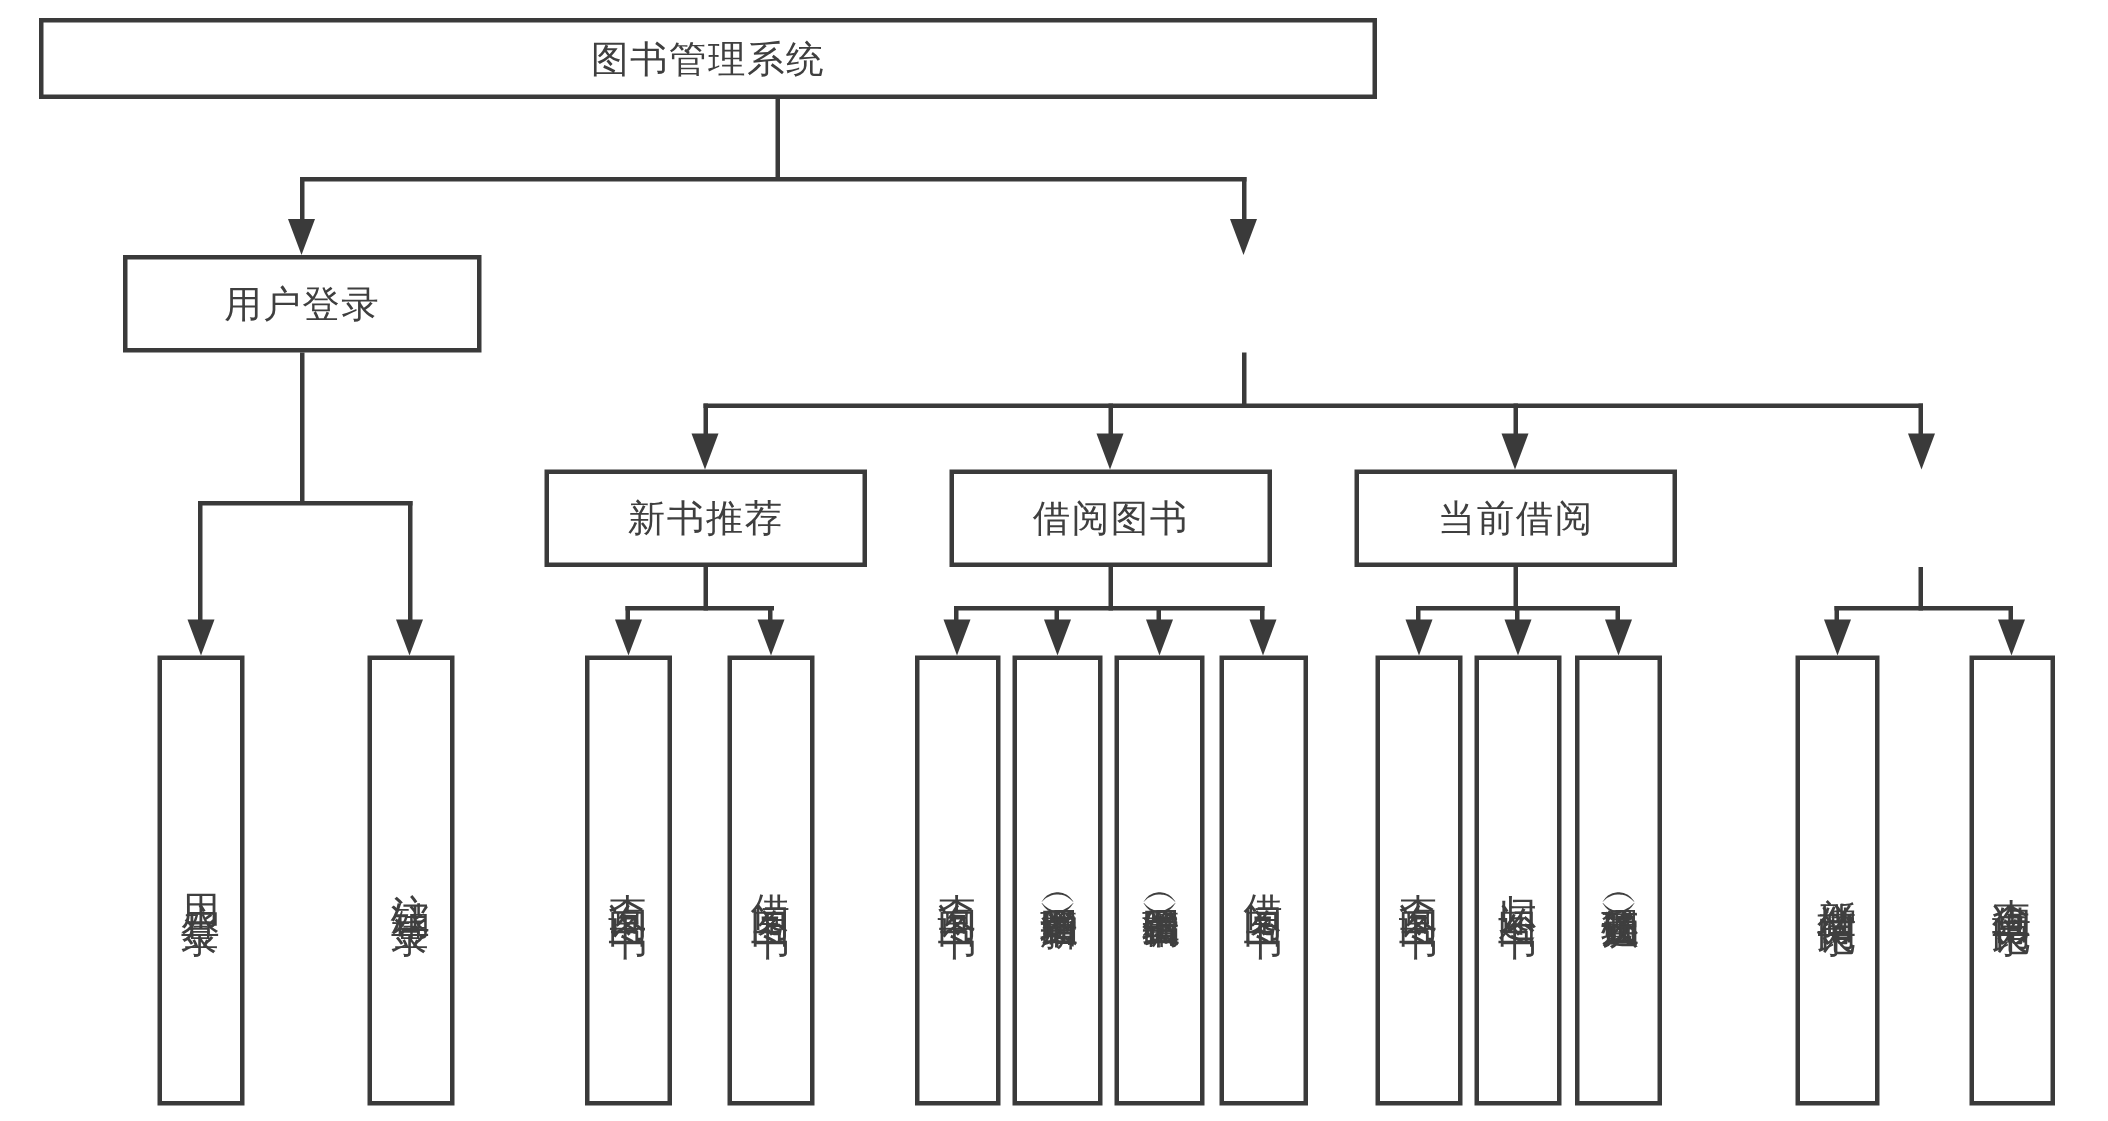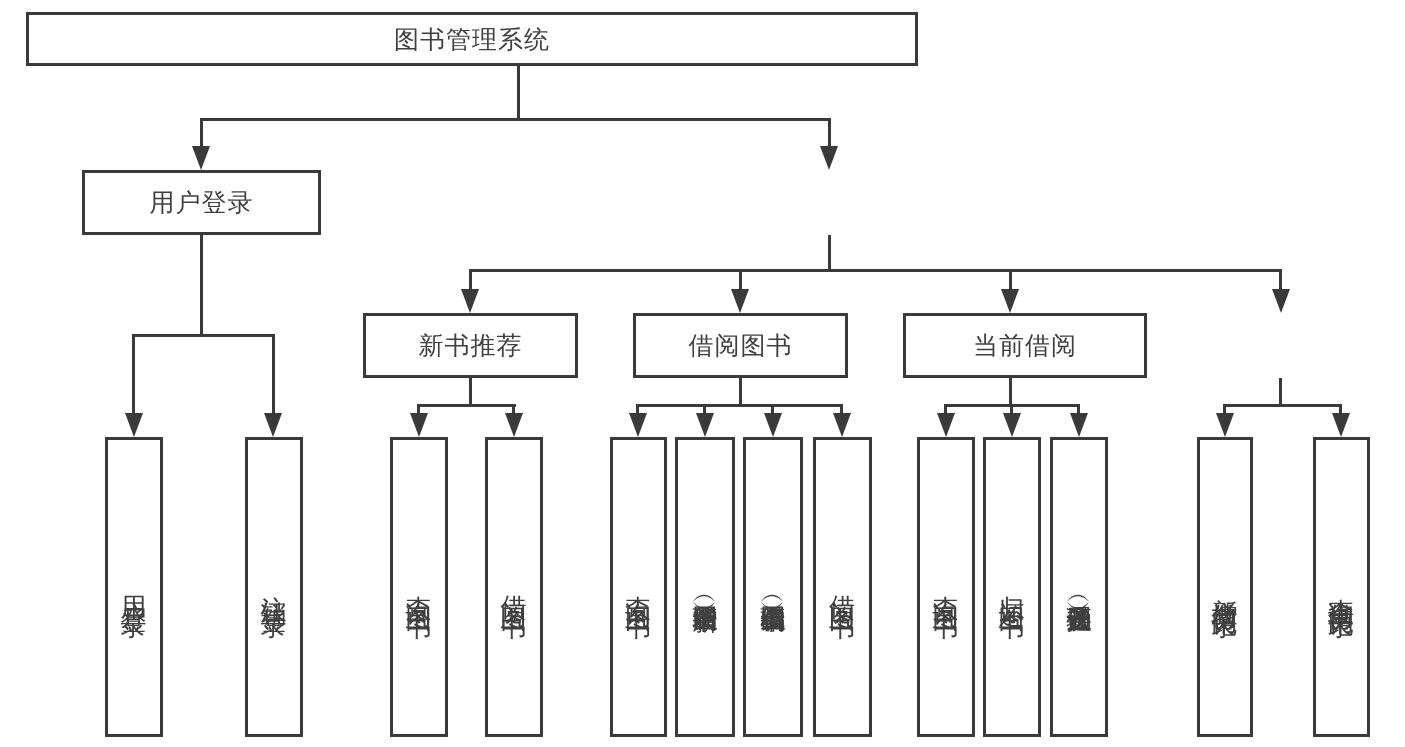--- a/index.html
+++ b/index.html
@@ -68,21 +68,21 @@
 <body>
 
 <div id="stage">
 
   <div class="box hbox" style="left:26px; top:12px; width:892px; height:54px;">图书管理系统</div>
 
   <div class="box hbox" style="left:82px; top:170px; width:239px; height:65px;">用户登录</div>
 
   <div class="box hbox" style="left:363px; top:313px; width:215px; height:65px;">新书推荐</div>
   <div class="box hbox" style="left:633px; top:313px; width:215px; height:65px;">借阅图书</div>
-  <div class="box hbox" style="left:903px; top:313px; width:244px; height:65px;">当前借阅</div>
+  <div class="box hbox" style="left:903px; top:313px; width:215px; height:65px;">当前借阅</div>
 
   <div class="box vbox" style="left:105px; top:437px; width:58px; height:300px;">用户登录</div>
   <div class="box vbox" style="left:245px; top:437px; width:58px; height:300px;">注销登录</div>
 
   <div class="box vbox" style="left:390px; top:437px; width:58px; height:300px;">查询图书</div>
   <div class="box vbox" style="left:485px; top:437px; width:58px; height:300px;">借阅图书</div>
 
   <div class="box vbox" style="left:610px; top:437px; width:57px; height:300px;">查询图书</div>
   <div class="box vbox dense" style="left:675px; top:437px; width:60px; height:300px;">新增图书（管理员）</div>
   <div class="box vbox dense" style="left:743px; top:437px; width:60px; height:300px;">编辑图书（管理员）</div>

